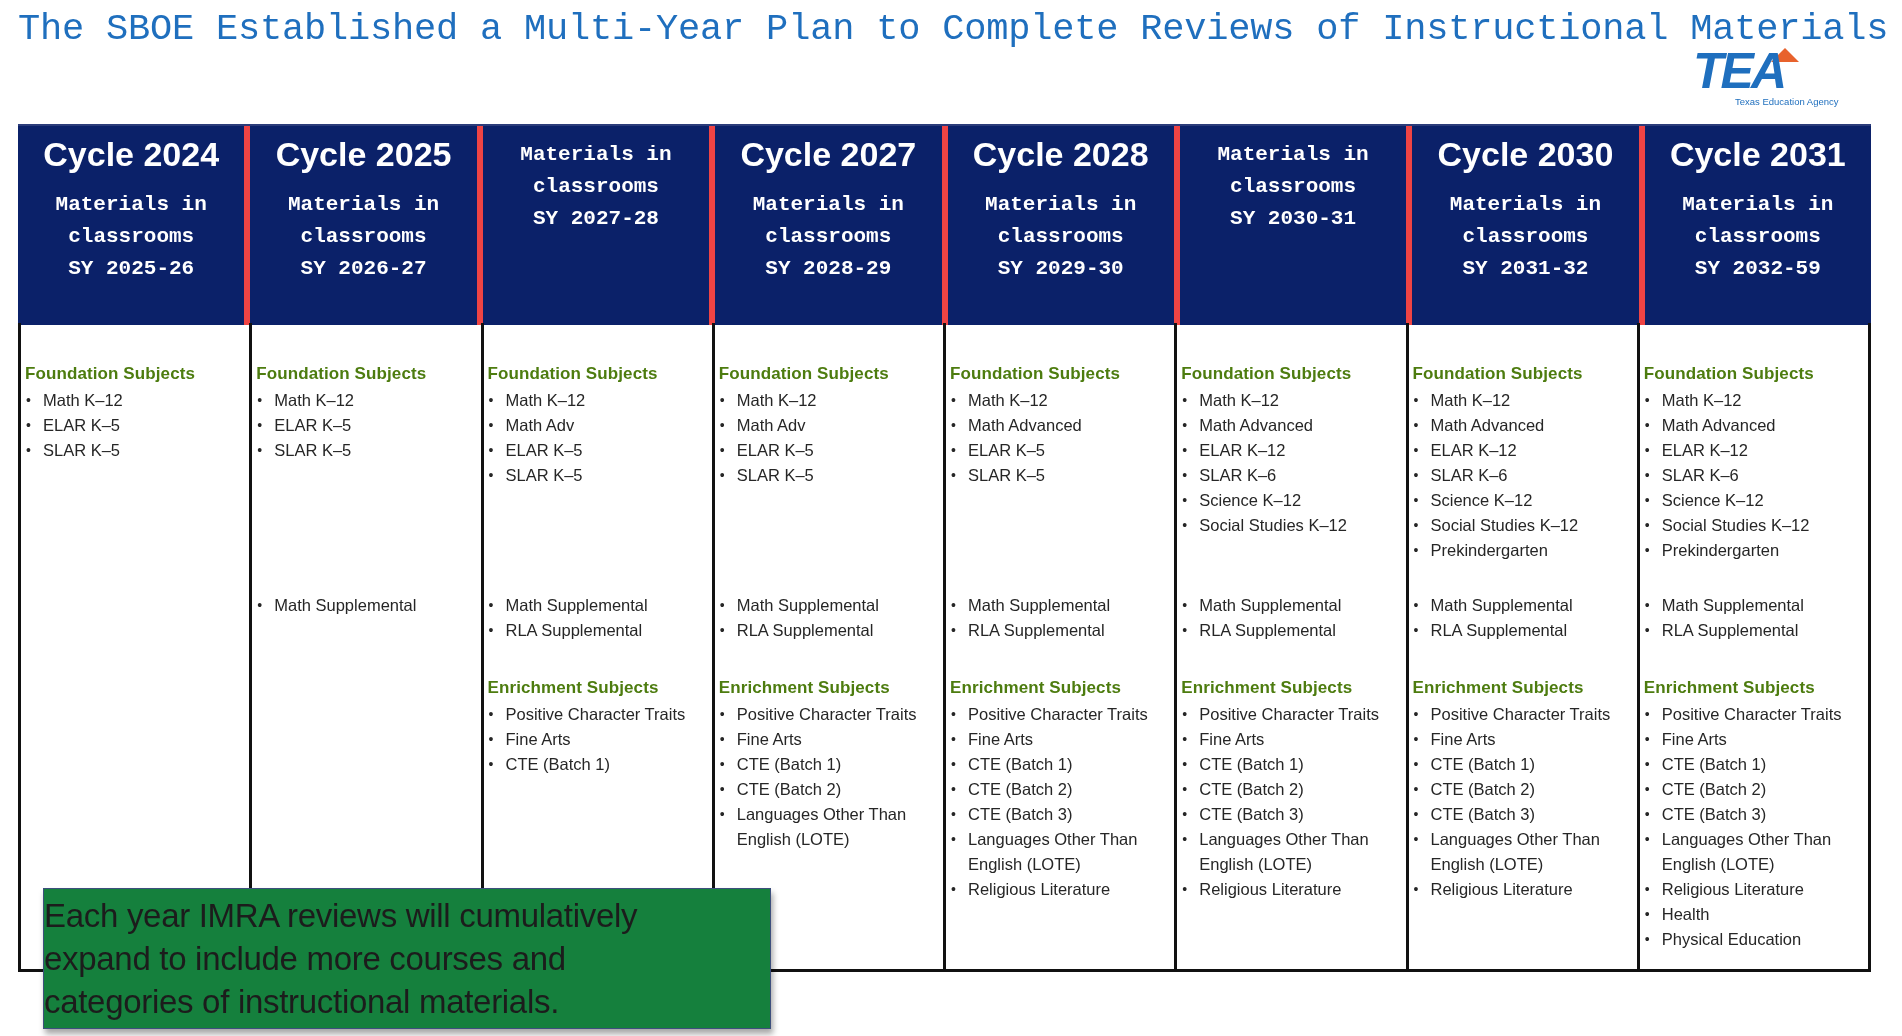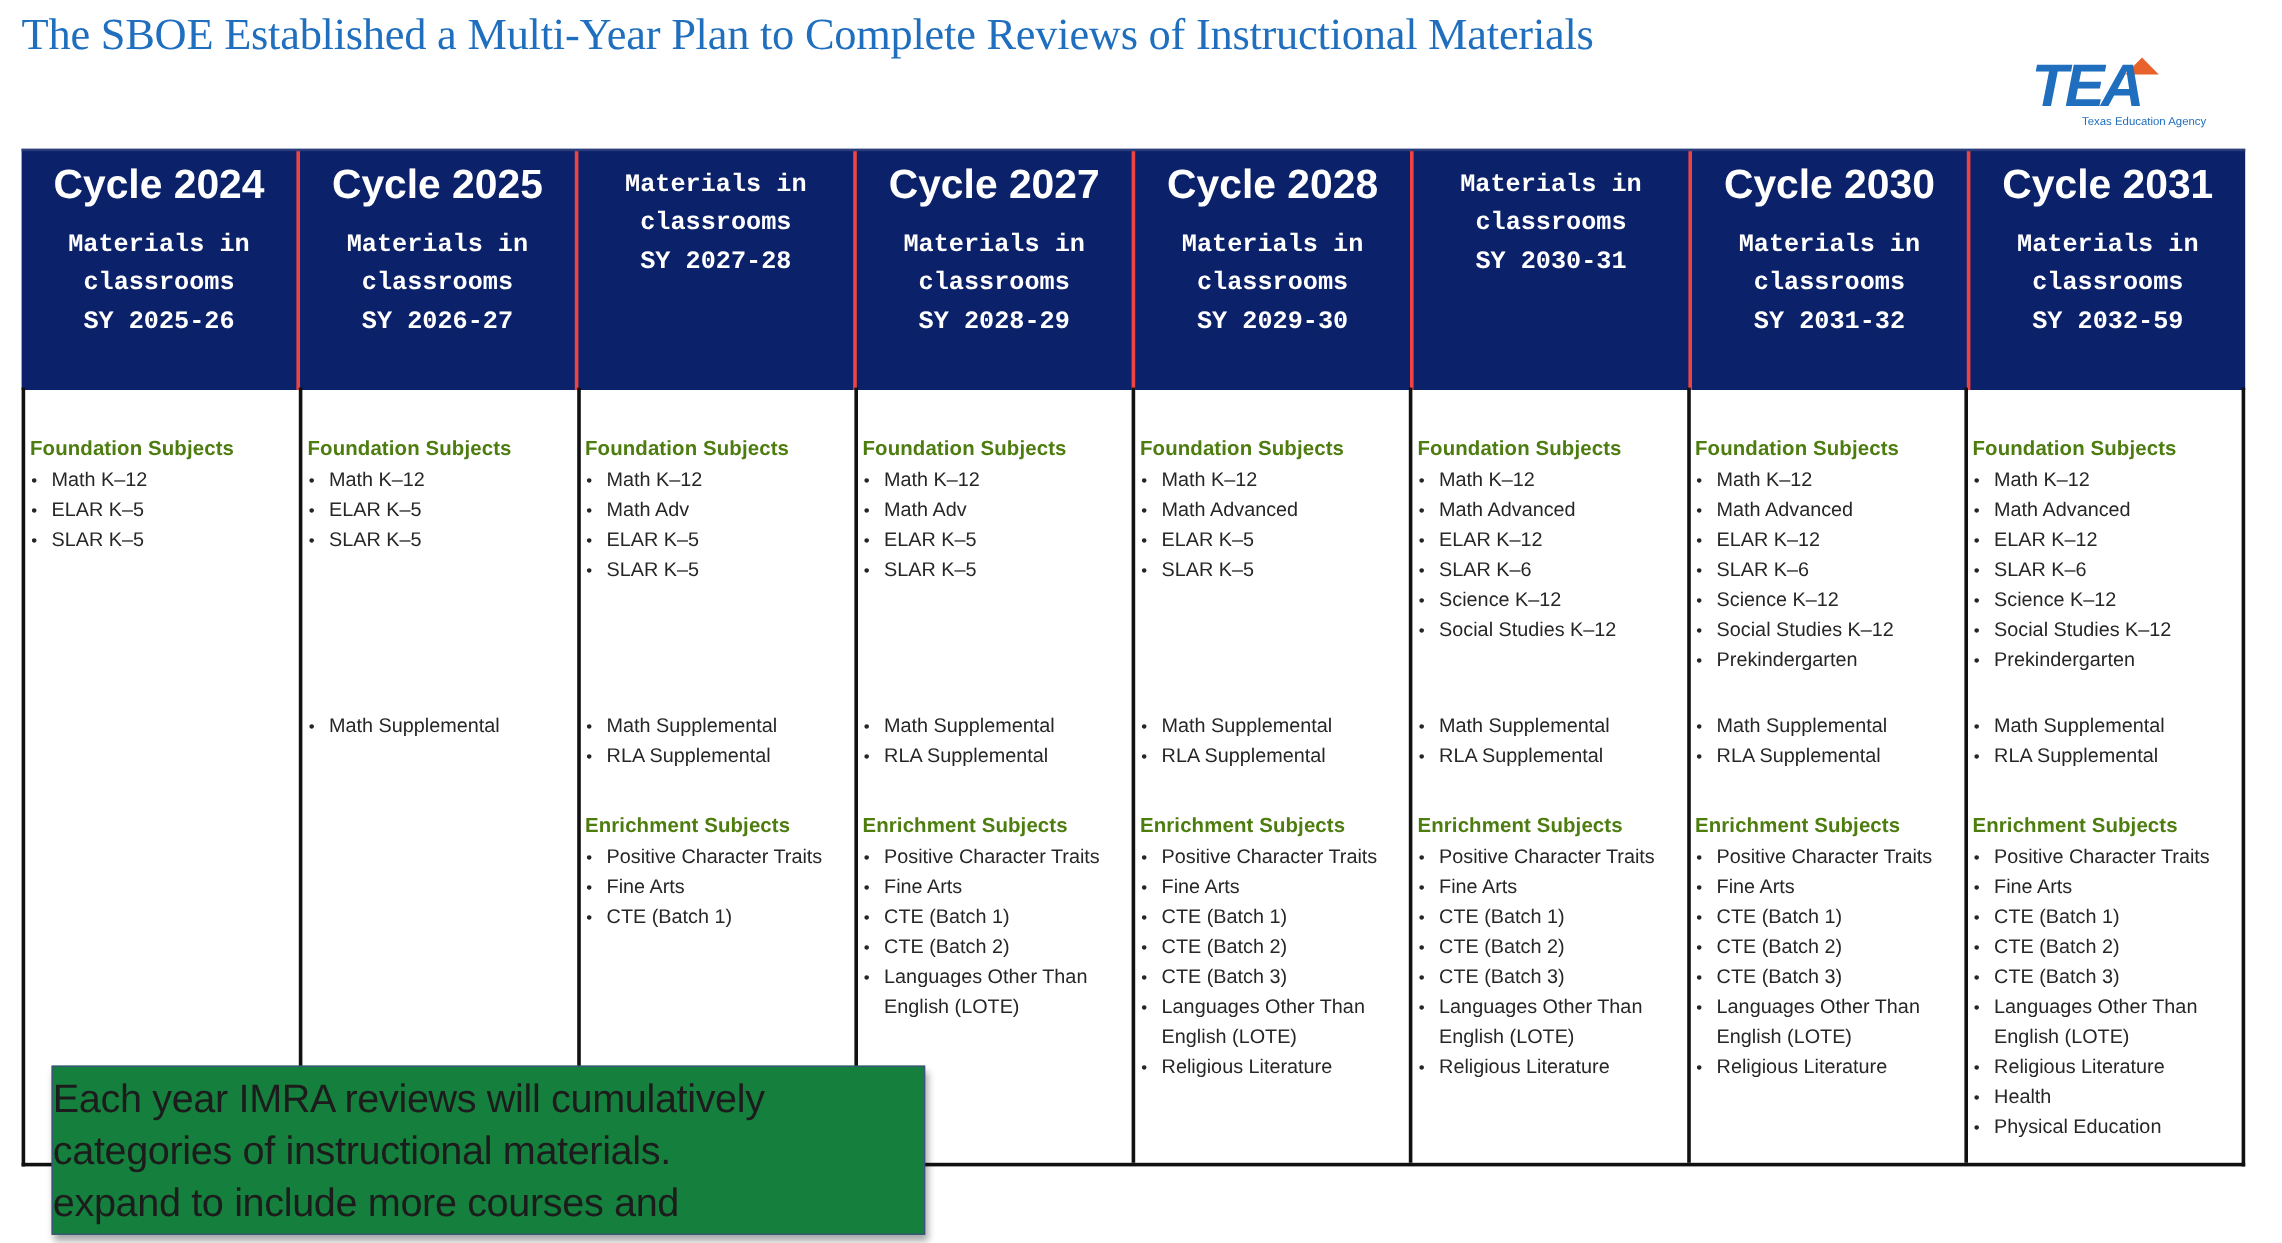--- a/index.html
+++ b/index.html
@@ -2,21 +2,21 @@
 <html><head>
 <meta charset="utf-8">
 <style>
   html, body { margin:0; padding:0; }
   body {
     width:1902px; height:1036px; background:#ffffff; position:relative; overflow:hidden;
     font-family:"Liberation Sans", "DejaVu Sans", sans-serif; color:#222;
   }
   .title {
     position:absolute; left:18px; top:8px; font-size:37px; color:#1f6fbe;
-    font-family:Liberation Serif, serif; letter-spacing:-0.2px; white-space:nowrap;
+    font-family:Liberation Mono, monospace; letter-spacing:-0.2px; white-space:nowrap;
   }
   .logo { position:absolute; left:1687px; top:46px; width:120px; height:62px; }
   .logo .letters {
     position:absolute; left:6px; top:0; font-size:50px; font-weight:bold; font-style:italic;
     color:#1f6fbe; letter-spacing:-3px; line-height:50px; font-family:"Liberation Sans", sans-serif;
   }
   .logo .roof {
     position:absolute; left:84px; top:2px; width:0; height:0;
     border-left:14px solid transparent; border-right:14px solid transparent; border-bottom:14px solid #e8622c;
   }
@@ -24,21 +24,21 @@
     position:absolute; left:2px; top:50px; font-size:9.5px; color:#1f6fbe; white-space:nowrap;margin-left:46px;
   }
   .table {
     position:absolute; left:18px; top:124px; width:1853px; height:848px;
   }
   .header-row {
     position:absolute; left:0; top:0; width:1853px; height:199px; background:#0b2169;
     display:flex; border-top:2px solid #2b3c7a;
   }
   .hcell {
-    flex:1; color:#fff; text-align:center; border-right:3px solid #ef4444; box-sizing:border-box;
+    flex:1; color:#fff; text-align:center; border-right:6px solid #ef4444; box-sizing:border-box;
   }
   .hcell:last-child { border-right:none; }
   .hcell .cycle { font-size:34px; font-weight:bold; margin-top:6px; line-height:44px; }
   .hcell .sub { font-size:21px; font-weight:bold; line-height:32px; margin-top:13px;font-family:Liberation Mono, monospace; }
   .body-row {
     position:absolute; left:0; top:199px; width:1853px; height:649px; display:flex;
     border:3px solid #111; border-top:none; box-sizing:border-box;
   }
   .bcell {
     flex:1; position:relative; border-right:3px solid #111; box-sizing:border-box;
@@ -339,15 +339,15 @@
             <li>Health</li>
             <li>Physical Education</li>
           </ul>
         </div>
       </div>
     </div>
 </div>
 
 <div class="callout">
   <div>Each year IMRA reviews will cumulatively</div>
+  <div>expand to include more courses and</div>
   <div>categories of instructional materials.</div>
-  <div>expand to include more courses and</div>
 </div>
 
 </body></html>

